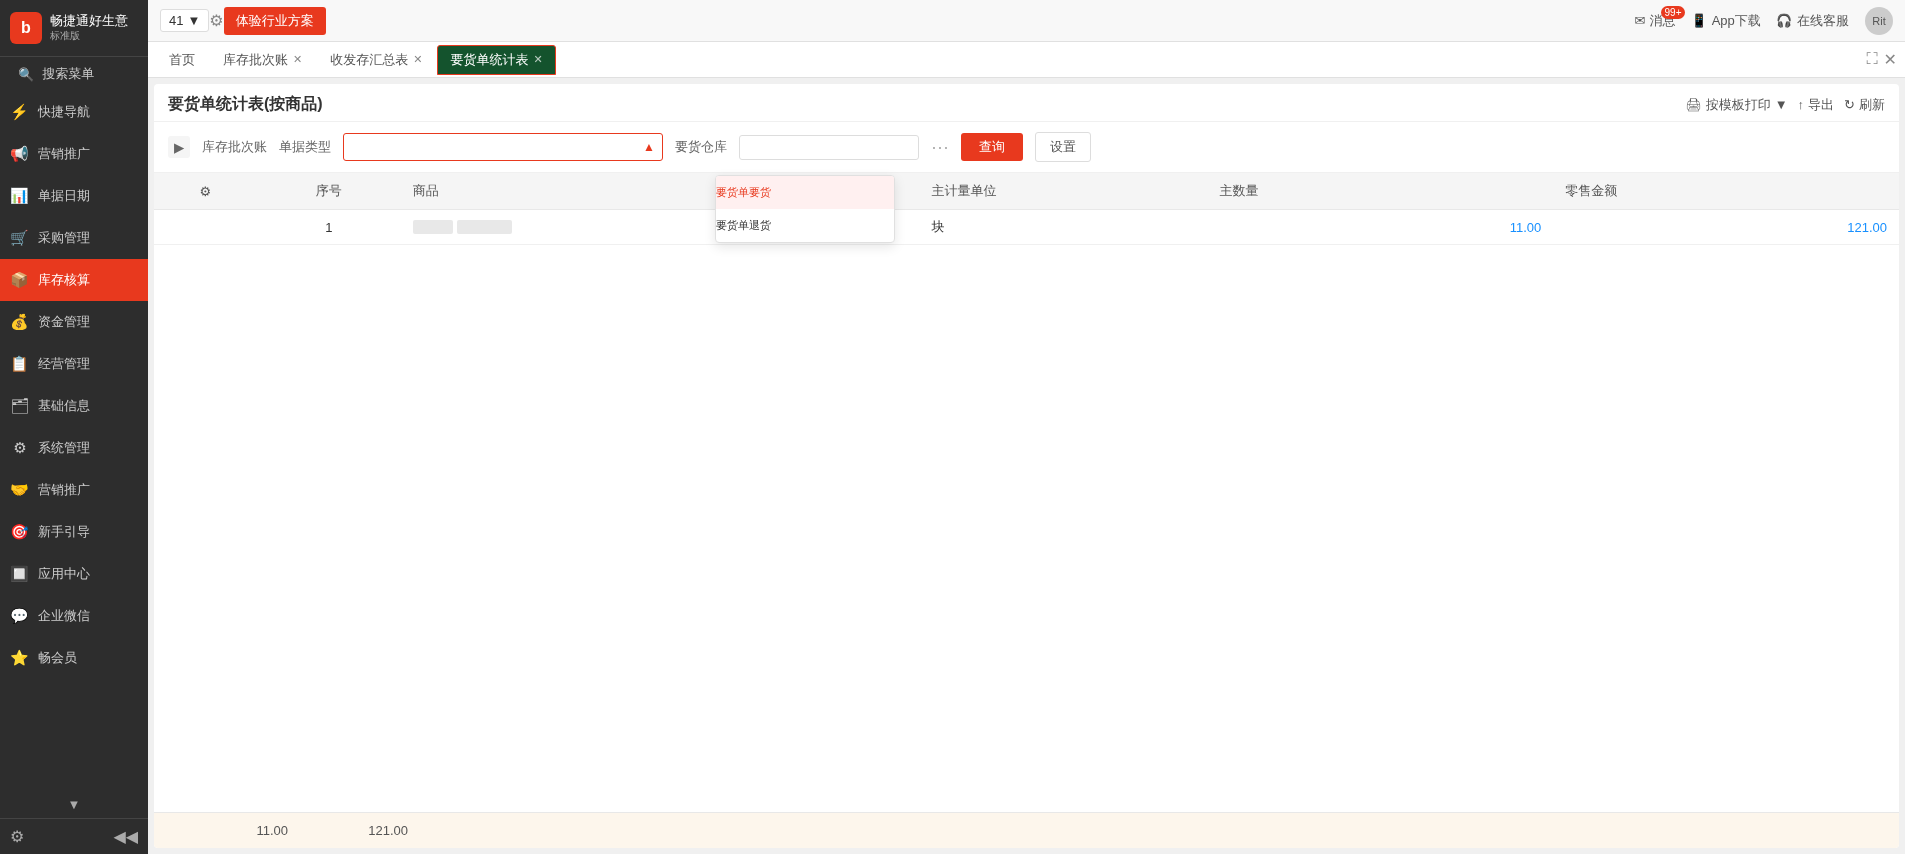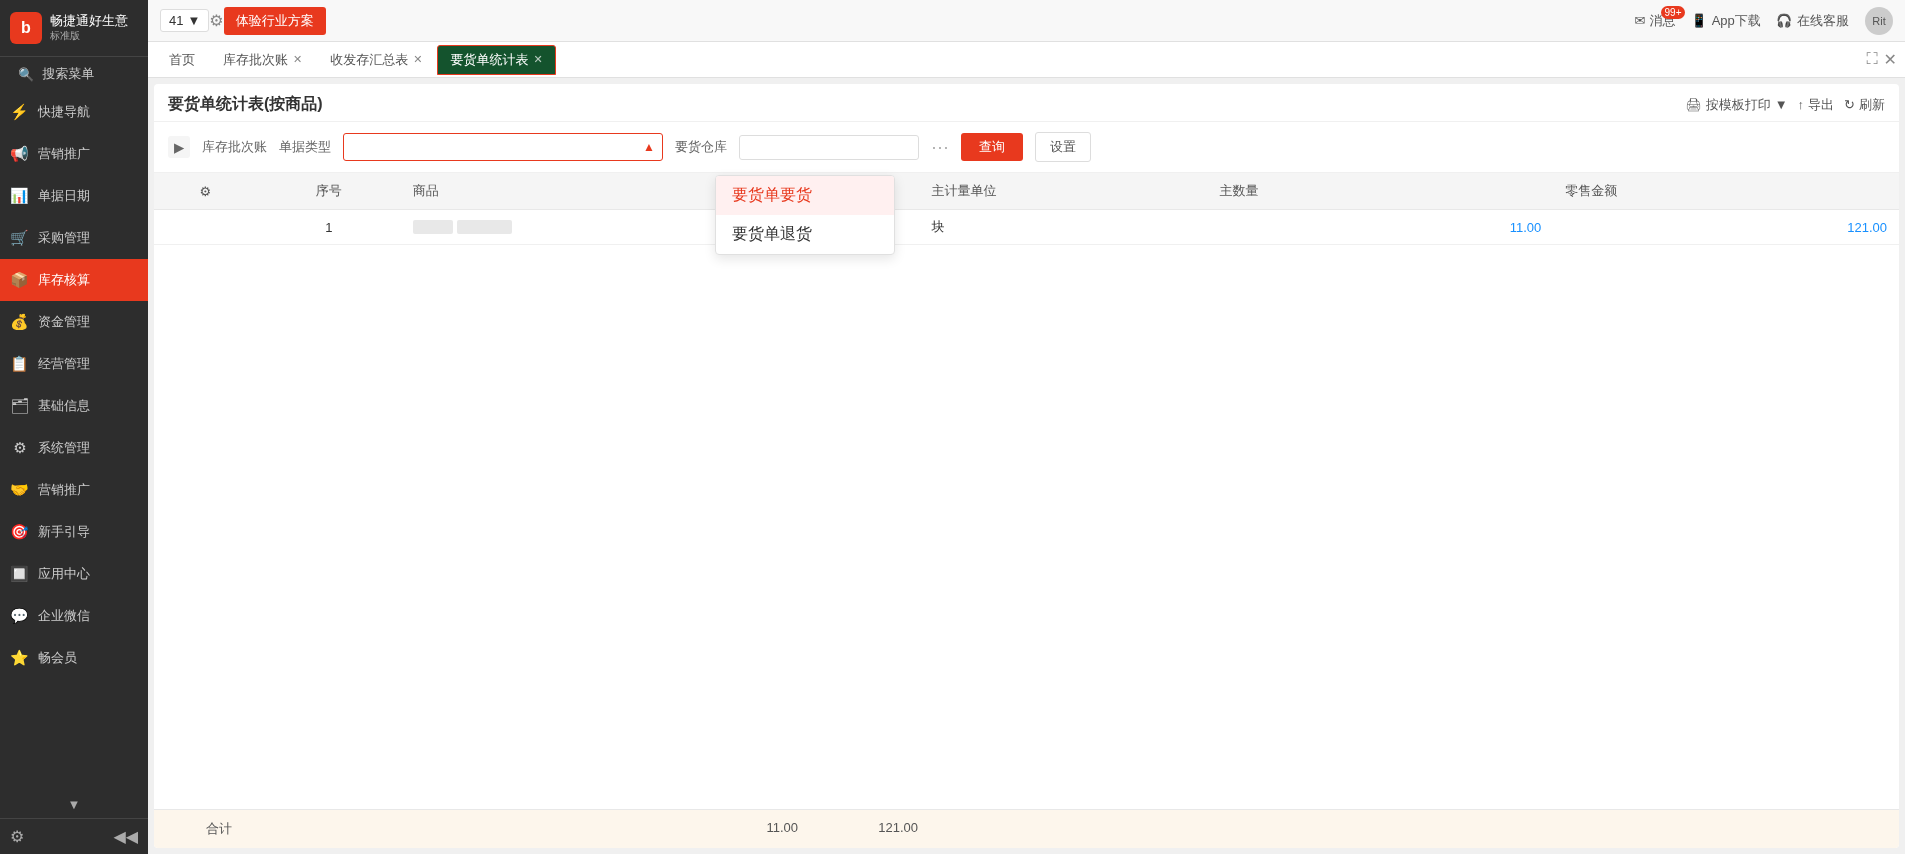--- a/index.html
+++ b/index.html
@@ -276,23 +276,23 @@
     }
     .dropdown-menu {
       background: white;
       border: 1px solid #e0e0e0;
       border-radius: 4px;
       box-shadow: 0 4px 12px rgba(0,0,0,0.1);
       min-width: 180px;
       overflow: hidden;
     }
     .dropdown-item {
-      padding: 9px 16px;
-      cursor: pointer;
-      font-size: 16px;
+      padding: 9px 0;
+      cursor: pointer;
+      font-size: 11px;
       color: #333;
       font-family: Liberation Serif, serif;
     }
     .dropdown-item.selected { background: #fff0f0; color: #e8391e; font-weight: 500; }
 
     
     .table-wrap {
       flex: 1;
       overflow-y: auto;
       padding: 0;
@@ -547,23 +547,20 @@
             </td>
             <td>块</td>
             <td class="num"><a href="#">11.00</a></td>
             <td class="num"><a href="#">121.00</a></td>
           </tr>
         </tbody>
       </table>
     </div>
 
     <div class="summary-row">
-      <div class="summary-label">
-        <span>合计</span>
-      </div>
       <div class="summary-value">11.00</div>
       <div class="summary-value">121.00</div>
     </div>
 
   </div>
 </div>
 
 <div class="dropdown-overlay" style="top:175px; left:715px;">
   <div class="dropdown-menu">
     <div class="dropdown-item selected">

